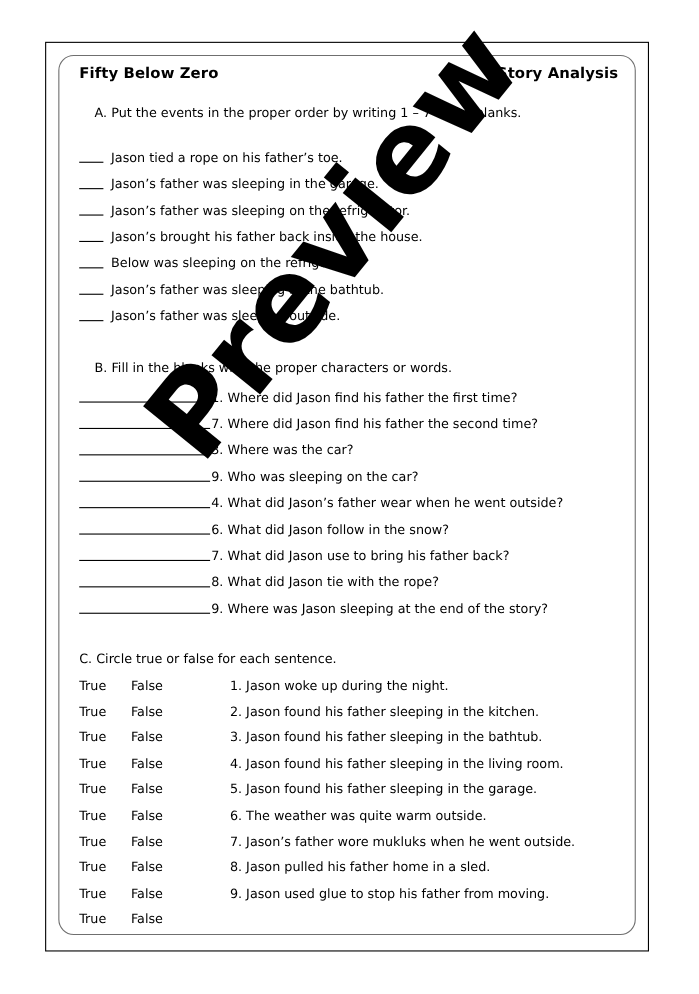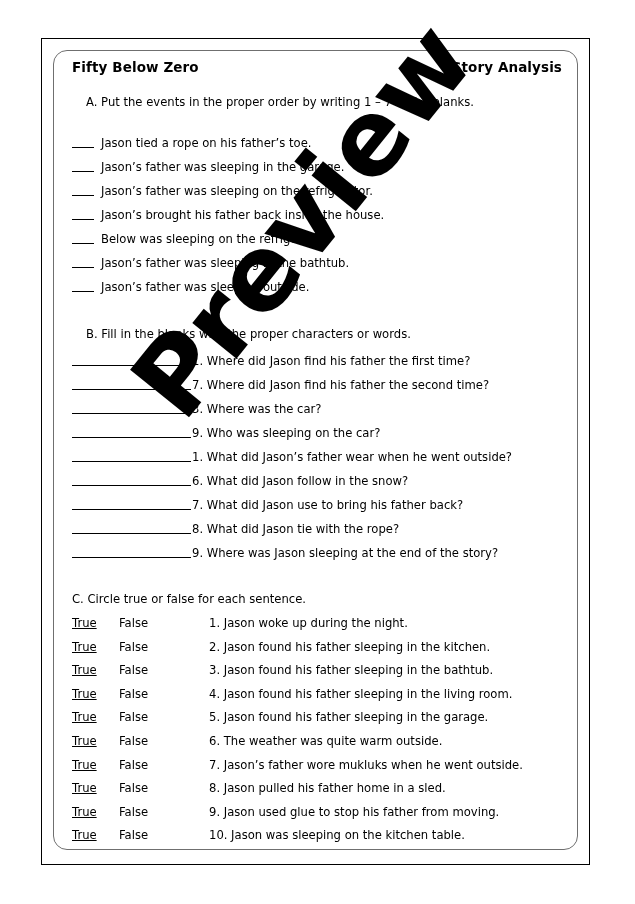--- a/index.html
+++ b/index.html
@@ -116,21 +116,21 @@
     margin-bottom: 6px;
   }
   .c-item {
     font-size: 11.6px;
     line-height: 1;
     height: 23.6px;
     display: flex;
     align-items: center;
     white-space: nowrap;
   }
-  .c-true  { width: 47px; flex: none; text-decoration: underline; }
+  .c-true  { width: 47px; flex: none; }
   .c-false { width: 50px; flex: none; }
   .c-text  { flex: 1; margin-left: 40px; }
 
   
   .watermark {
     position: absolute;
     left: 155px;
     top: 350px;
     width: 430px;
     text-align: left;
@@ -207,21 +207,21 @@
       <div class="b-item">
         <span class="b-blank"></span>
         <span class="b-text">3. Where was the car?</span>
       </div>
       <div class="b-item">
         <span class="b-blank"></span>
         <span class="b-text">9. Who was sleeping on the car?</span>
       </div>
       <div class="b-item">
         <span class="b-blank"></span>
-        <span class="b-text">1. What did Jason’s father wear when he went outside?</span>
+        <span class="b-text">4. What did Jason’s father wear when he went outside?</span>
       </div>
       <div class="b-item">
         <span class="b-blank"></span>
         <span class="b-text">6. What did Jason follow in the snow?</span>
       </div>
       <div class="b-item">
         <span class="b-blank"></span>
         <span class="b-text">7. What did Jason use to bring his father back?</span>
       </div>
       <div class="b-item">
@@ -279,20 +279,19 @@
         <span class="c-text">8. Jason pulled his father home in a sled.</span>
       </div>
       <div class="c-item">
         <span class="c-true">True</span>
         <span class="c-false">False</span>
         <span class="c-text">9. Jason used glue to stop his father from moving.</span>
       </div>
       <div class="c-item">
         <span class="c-true">True</span>
         <span class="c-false">False</span>
-        <span class="c-text">10. Jason was sleeping on the kitchen table.</span>
       </div>
     </div>
   </div>
 
 </div>
 
 <div class="watermark">Preview</div>
 
 </body></html>

